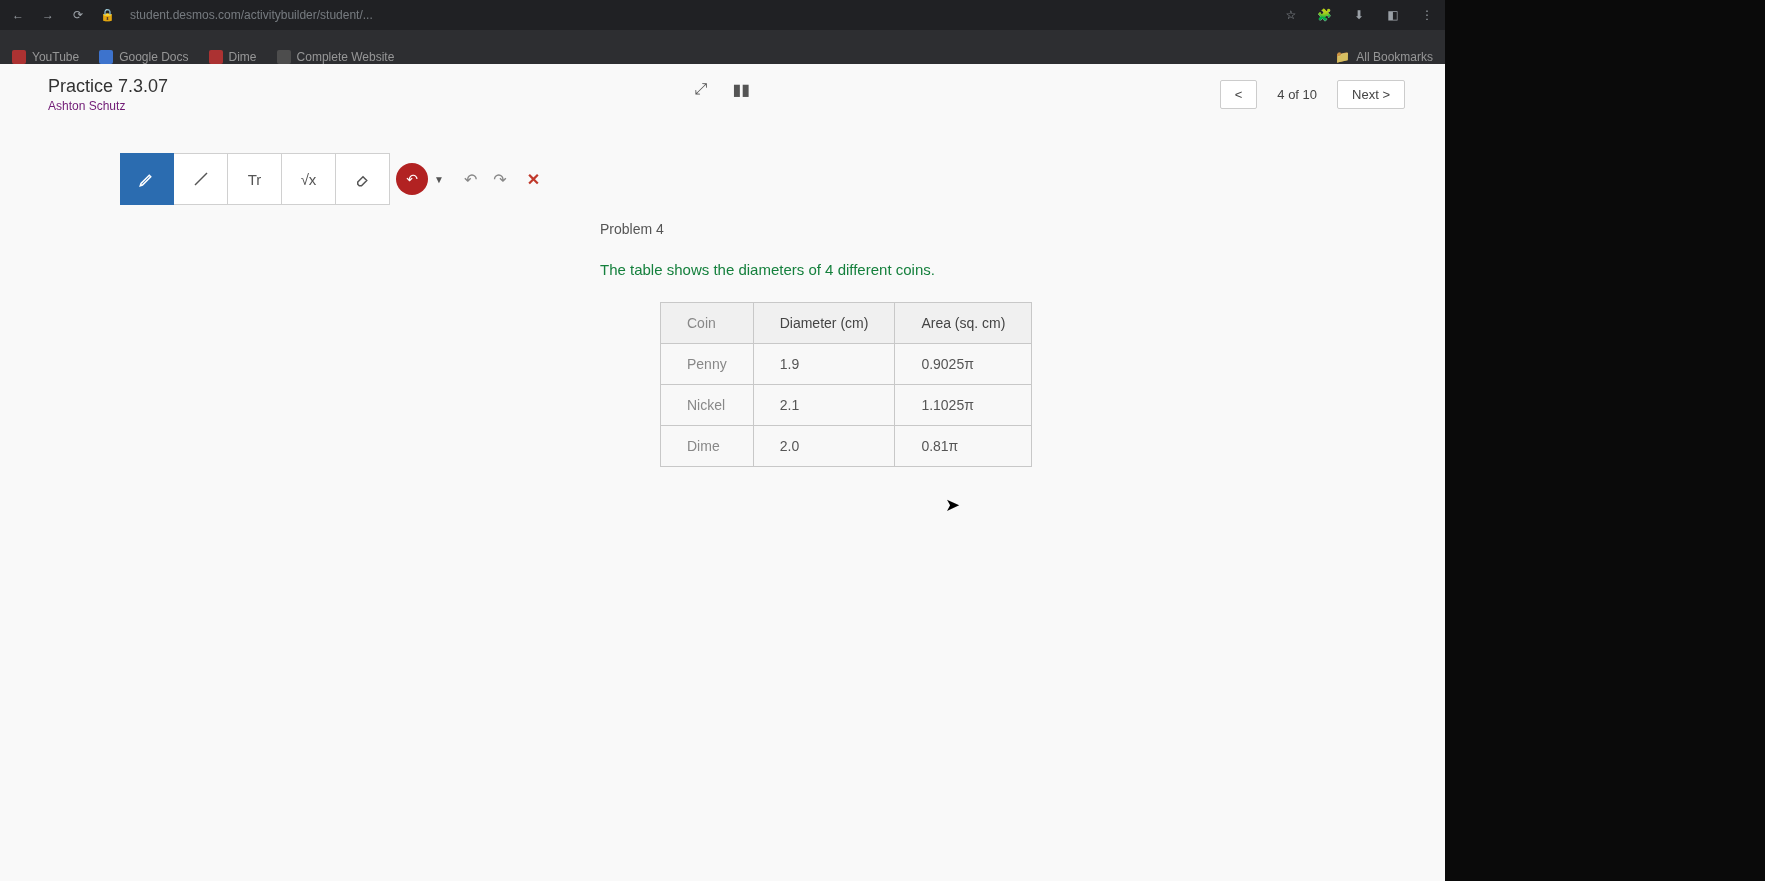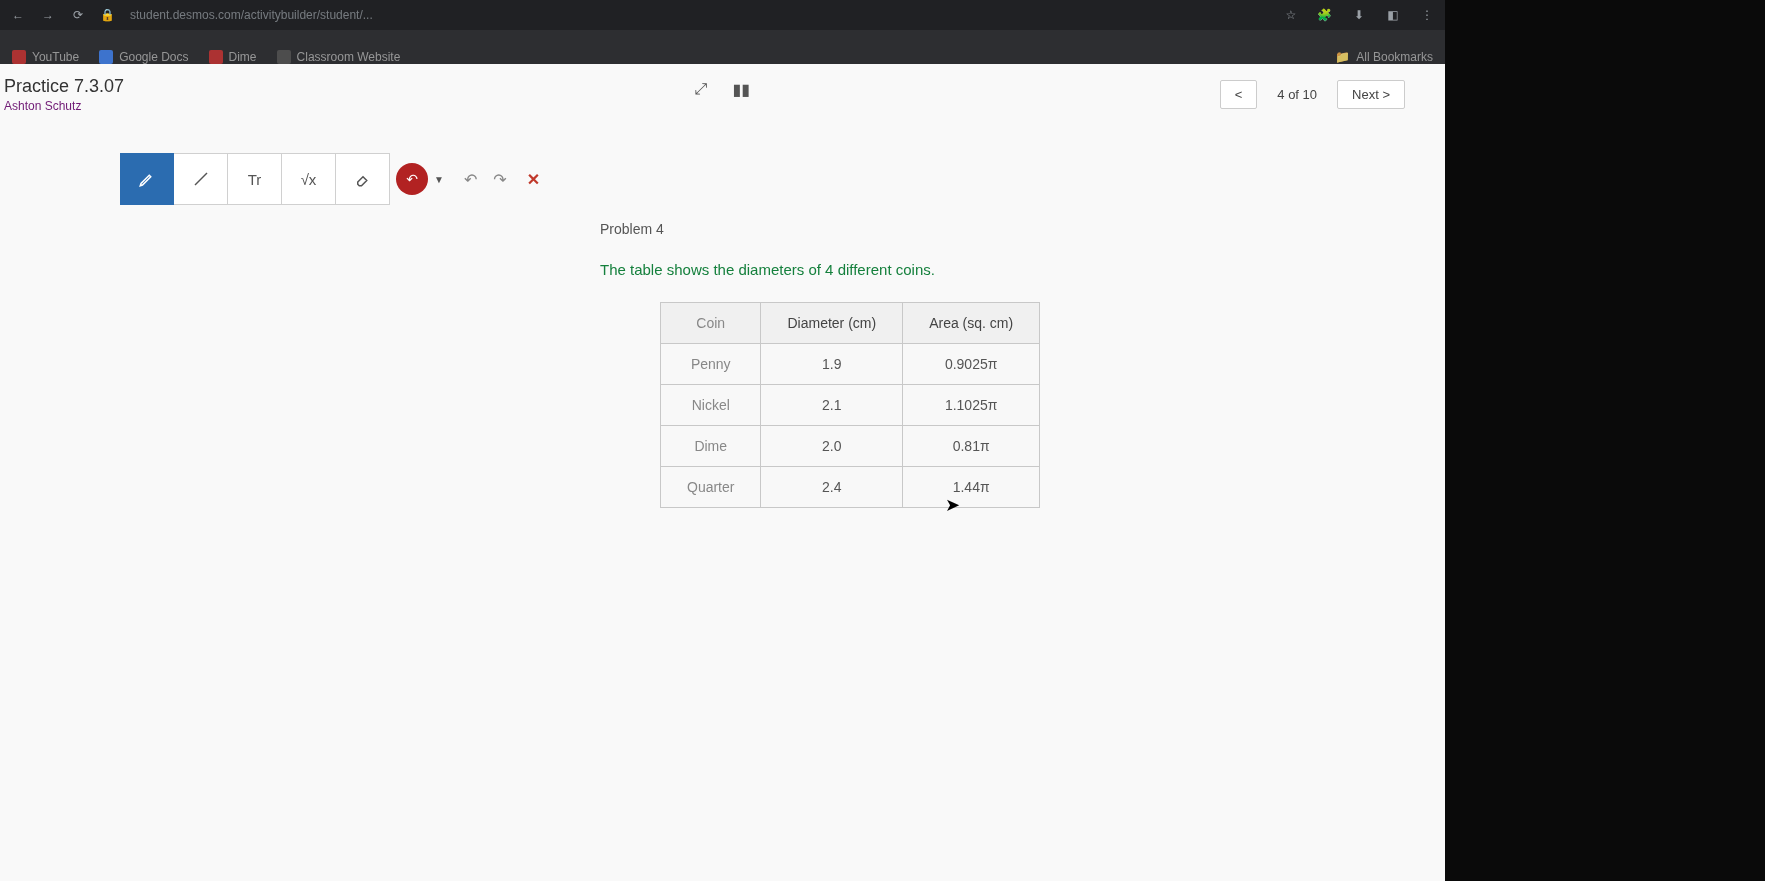--- a/index.html
+++ b/index.html
@@ -16,21 +16,21 @@
   .bookmarks-bar { height: 34px; background: #2d2e31; display: flex; align-items: flex-end; padding: 0 12px; gap: 20px; color: #b0b0b0; font-size: 12px; }
   .bookmarks-bar .bm { display:flex; align-items:center; gap:6px; filter: blur(0.4px); opacity:0.8;}
   .bookmarks-bar .bm .sq { width:14px; height:14px; background:#555; border-radius:2px; display:inline-block;}
   .bookmarks-bar .bm .sq.red { background:#c33; }
   .bookmarks-bar .bm .sq.docs { background:#4285f4; }
   .bookmarks-bar .right { margin-left:auto; display:flex; align-items:center; gap:6px;}
 
   
   .app { background: #f9f9f9; height: calc(881px - 30px - 34px); position: relative; }
 
-  .header { padding: 12px 0 6px 0; }
+  .header { padding: 12px 0 6px 0; margin-left: 44px; }
   .title { font-size: 18px; color: #333; margin-left: 4px; font-weight: 400; }
   .subtitle { font-size: 12px; color: #701a75; margin-left: 4px; margin-top: 2px; }
 
   .topbar { position: absolute; top: 10px; left: 0; right: 0; display:flex; align-items:center; }
   .topbar .center { position:absolute; left:50%; transform:translateX(-50%); top: 6px; display:flex; gap:20px; color:#555; }
   .topbar .center .ic { width:18px; height:18px; cursor:pointer; }
   .nav { position:absolute; right: 40px; top: 6px; display:flex; gap:10px; align-items:center; }
   .nav .btn { background:#fff; border:1px solid #ccc; padding:6px 14px; font-size:13px; color:#444; cursor:pointer; border-radius:2px; }
   .nav .count { font-size:13px; color:#444; padding: 0 10px; }
 
@@ -42,21 +42,21 @@
   .toolbar .drop { margin-left:2px; color:#555; font-size:10px; cursor:pointer; padding:4px; }
   .toolbar .undo, .toolbar .redo { margin-left:16px; color:#888; font-size:16px; cursor:pointer; }
   .toolbar .close-x { margin-left:20px; color:#c0392b; font-size:16px; cursor:pointer; font-weight:bold;}
 
   .problem { margin: 0 0 0 600px; max-width: 760px; padding-top: 16px; }
   .problem h2 { font-size: 14px; color:#555; font-weight:400; margin-bottom: 24px; }
   .problem .intro { color:#15803d; font-size:15px; margin-bottom: 24px; }
   .problem .para { color:#555; font-size:15px; line-height:1.5; margin: 0 40px 22px 40px; }
 
   table.coins { border-collapse: collapse; margin: 10px 40px 0 60px; background:#f8f8f8; }
-  table.coins th, table.coins td { border:1px solid #c8c8c8; padding: 12px 26px; font-size:14px; color:#555; text-align:center; font-weight:400; }
+  table.coins th, table.coins td { border:1px solid #c8c8c8; padding: 12px 26px; font-size:14px; color:#555; text-align:left; font-weight:400; }
   table.coins th { background:#f0f0f0; color:#444; }
   table.coins td:first-child, table.coins th:first-child { color:#888; }
 
   .cursor { position:absolute; left: 945px; top: 430px; font-size:18px; color:#000; pointer-events:none; }
 
   
   .right-bezel { position:fixed; top:0; right:0; width:320px; height:881px; background:#0a0a0a; }
   .app, .browser-bar, .bookmarks-bar { width: calc(1765px - 320px); }
 </style>
 </head>
@@ -85,21 +85,21 @@
   <div class="bm">
       <span class="sq docs"></span>
       <span>Google Docs</span>
     </div>
   <div class="bm">
       <span class="sq red"></span>
       <span>Dime</span>
     </div>
   <div class="bm">
       <span class="sq"></span>
-      <span>Classroom Website</span>
+      <span>Complete Website</span>
     </div>
   <div class="right bm">
       <span>📁</span>
       <span>All Bookmarks</span>
     </div>
 </div>
 
 <div class="app">
 
   <div class="header">
@@ -167,25 +167,20 @@
         <tr>
           <td>Nickel</td>
           <td>2.1</td>
           <td>1.1025π</td>
         </tr>
         <tr>
           <td>Dime</td>
           <td>2.0</td>
           <td>0.81π</td>
         </tr>
-        <tr>
-          <td>Quarter</td>
-          <td>2.4</td>
-          <td>1.44π</td>
-        </tr>
       </tbody>
     </table>
   </div>
 
   <div class="cursor">➤</div>
 </div>
 
 <div class="right-bezel"></div>
 
 </body></html>

